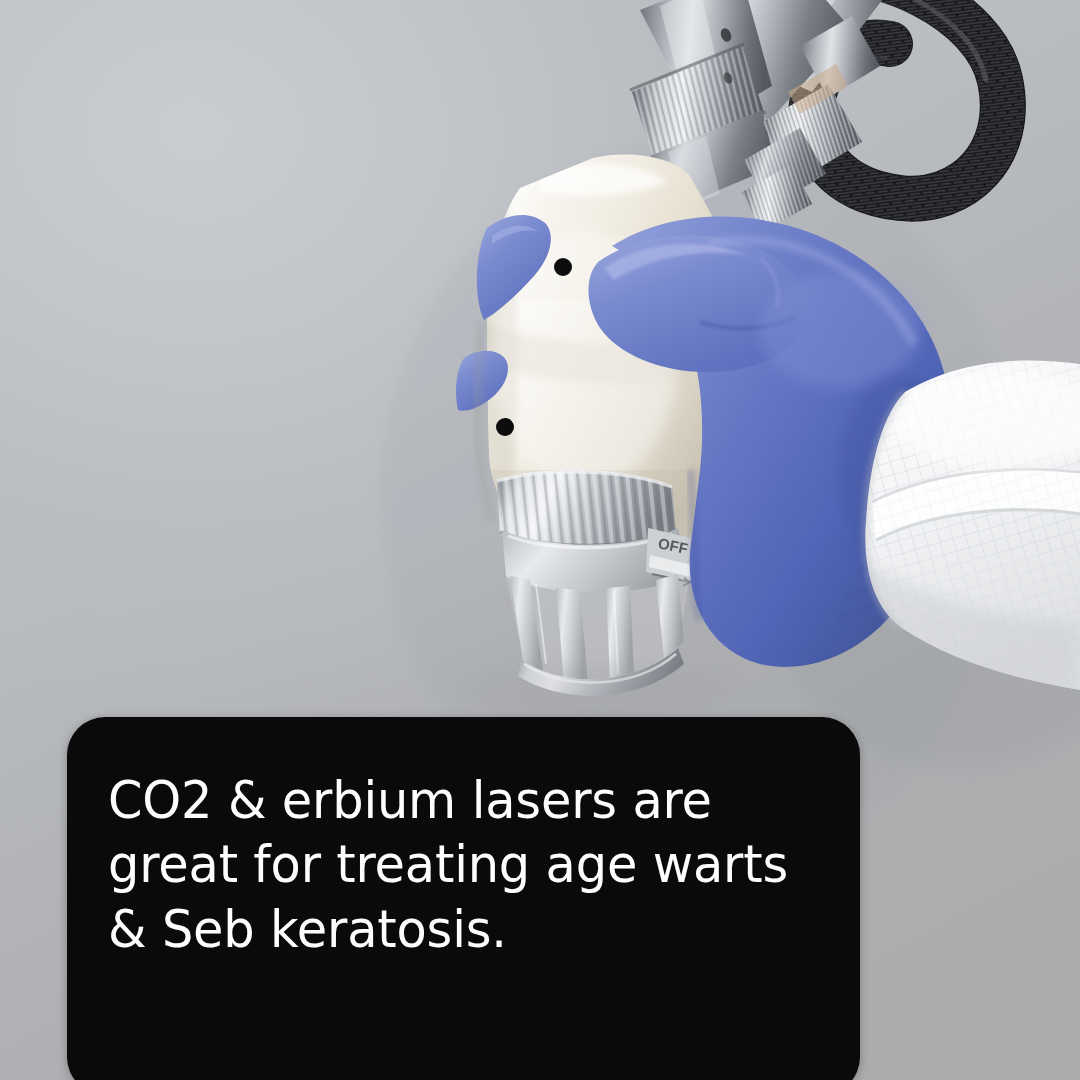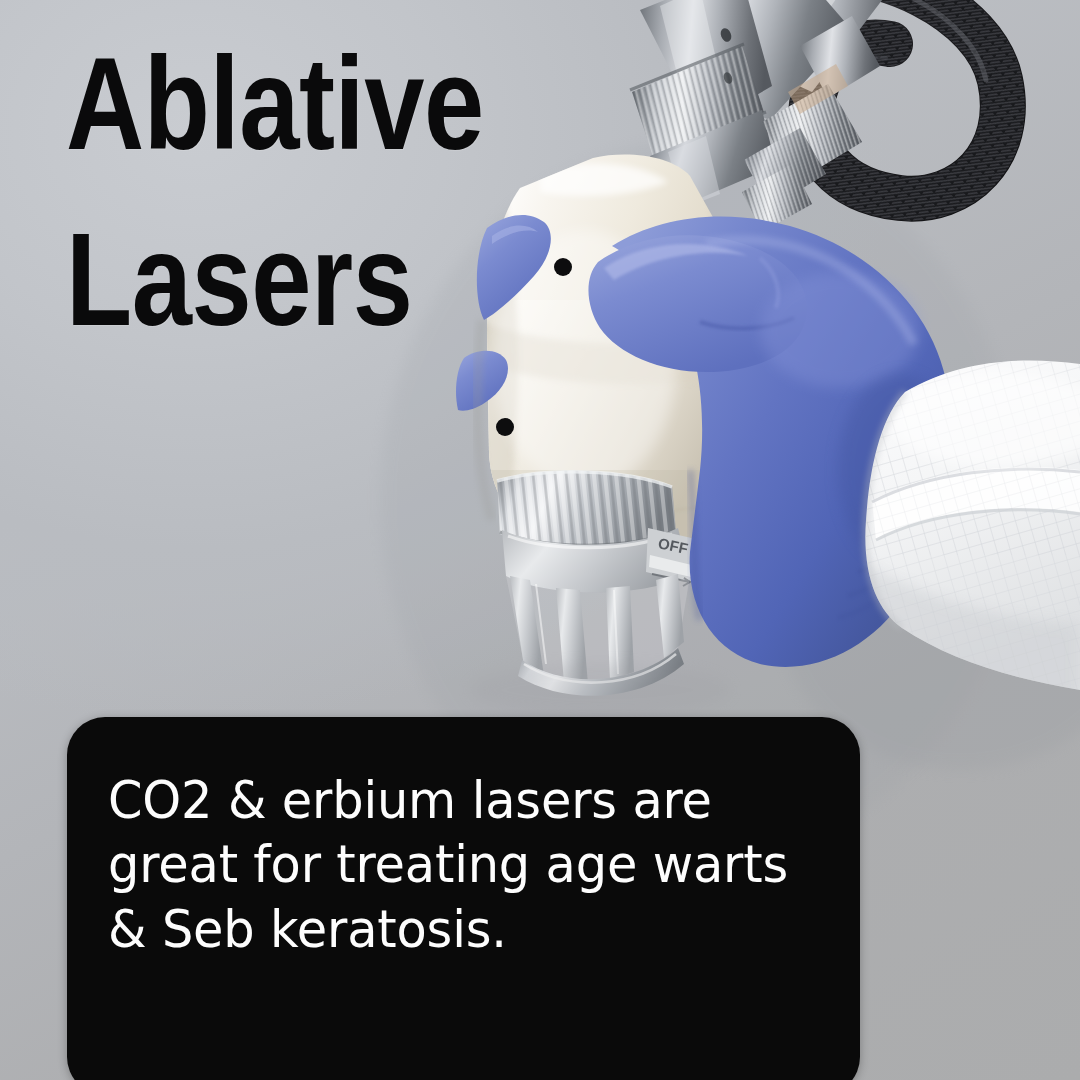--- a/index.html
+++ b/index.html
@@ -369,22 +369,18 @@
         <path d="M905,392 C882,420 868,466 866,520 C864,572 876,610 902,628" stroke="#b9bcc1" stroke-width="6" fill="none" opacity="0.45" filter="url(#softBlur)"></path>
       </g>
 
       <g>
         <path d="M482,320 C474,392 476,468 492,520" stroke="#9a9a96" stroke-width="10" fill="none" opacity="0.25" filter="url(#softBlur)"></path>
         <ellipse cx="600" cy="690" rx="130" ry="26" fill="#9b9da1" opacity="0.2" filter="url(#blurHeavy)"></ellipse>
       </g>
     </svg>
   </div>
 
-  <div class="title-block">
-    <span class="title-line l1">Ablative</span>
-    <span class="title-line l2">Lasers</span>
-  </div>
 
   <div class="caption-card">
     <div class="caption-text">CO2 &amp; erbium lasers are great for treating age warts &amp; Seb keratosis.</div>
   </div>
 
 </div>
 
 </body></html>

